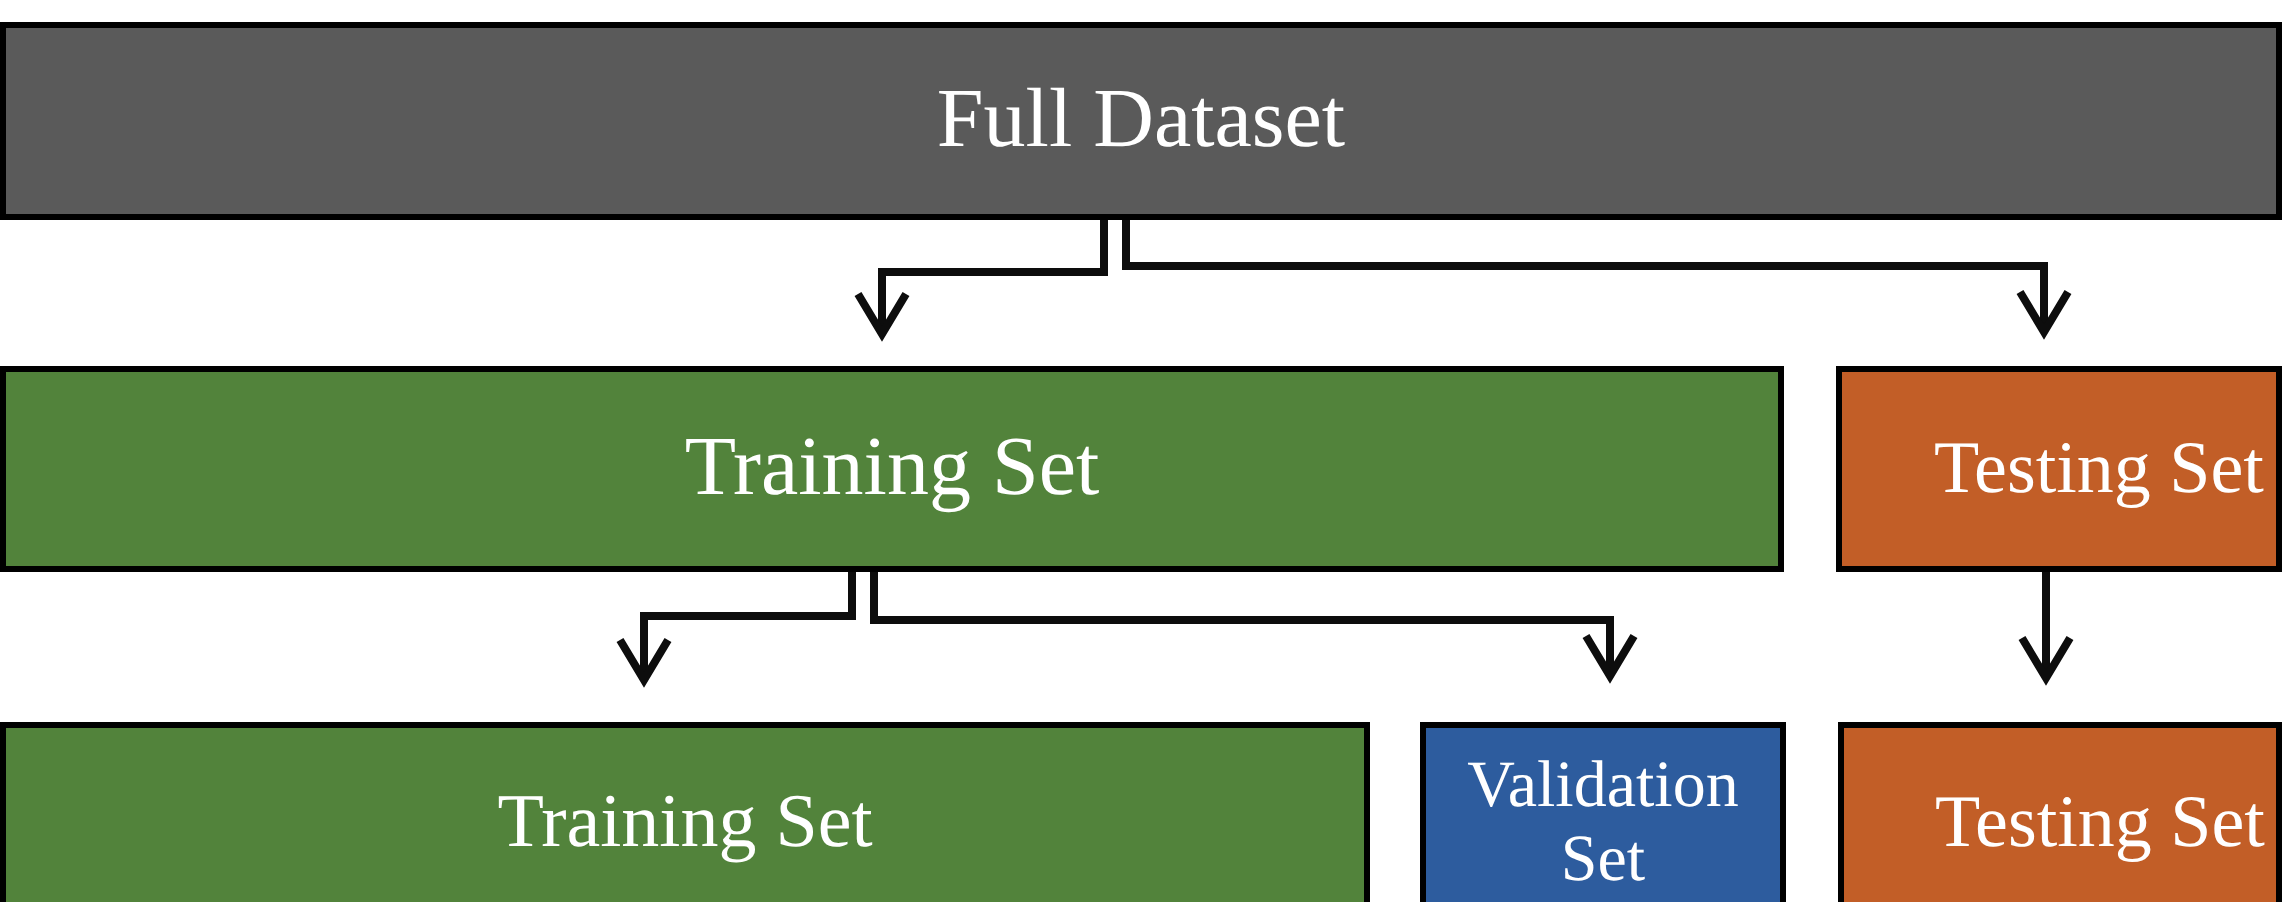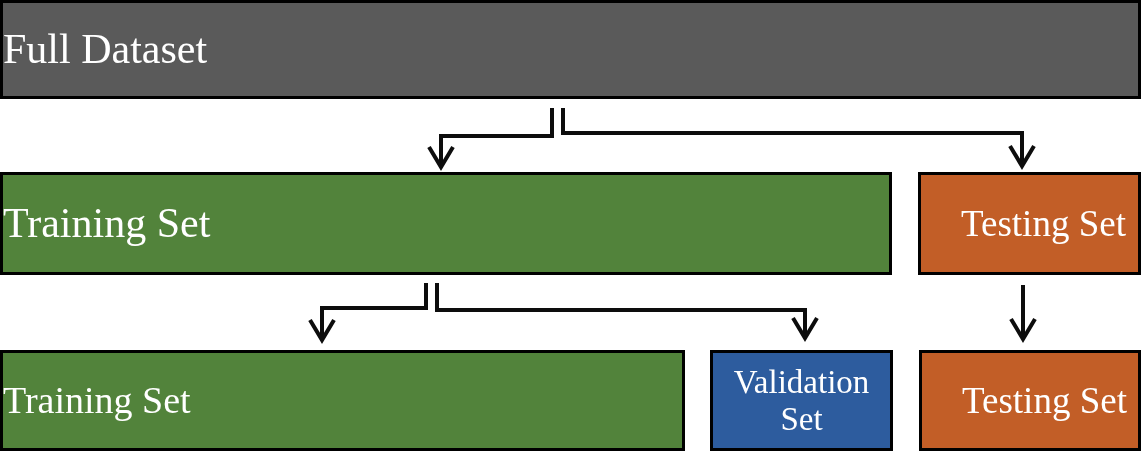--- a/index.html
+++ b/index.html
@@ -21,24 +21,26 @@
     stroke: var(--color-arrow, #0d0d0d);
     stroke-width: 4;
     fill: none;
     stroke-linejoin: miter;
     stroke-linecap: butt;
   }
   .node {
     position: absolute;
     display: flex;
     align-items: center;
+    justify-content: center;
     box-sizing: border-box;
     border: 3px solid var(--color-border, #000000);
     color: var(--color-label_text, #ffffff);
     text-align: center;
+    margin-top: 11px;
   }
   .label { line-height: 1.12; }
   .node--full           { left: 0;     top: 0;     width: 1141px; height: 99px;  background: var(--color-gray,   #5a5a5a); }
   .node--training-mid   { left: 0;     top: 172px; width: 892px;  height: 103px; background: var(--color-green,  #52833b); }
   .node--testing-mid    { left: 918px; top: 172px; width: 223px;  height: 103px; background: var(--color-orange, #c25e27); }
   .node--training-bottom{ left: 0;     top: 350px; width: 685px;  height: 101px; background: var(--color-green,  #52833b); }
   .node--validation     { left: 710px; top: 350px; width: 183px;  height: 101px; background: var(--color-blue,   #2d5c9e); }
   .node--testing-bottom { left: 919px; top: 350px; width: 222px;  height: 101px; background: var(--color-orange, #c25e27); }
   .fs-xl { font-size: 42px; }
   .fs-lg { font-size: 38px; }

